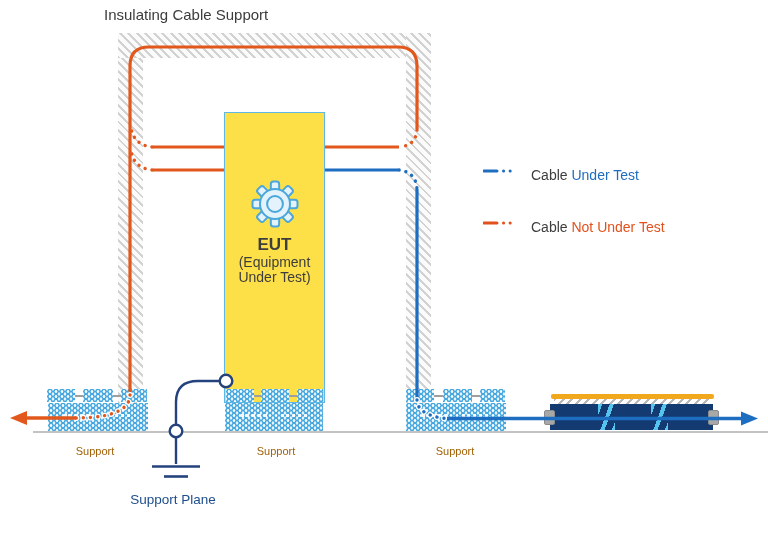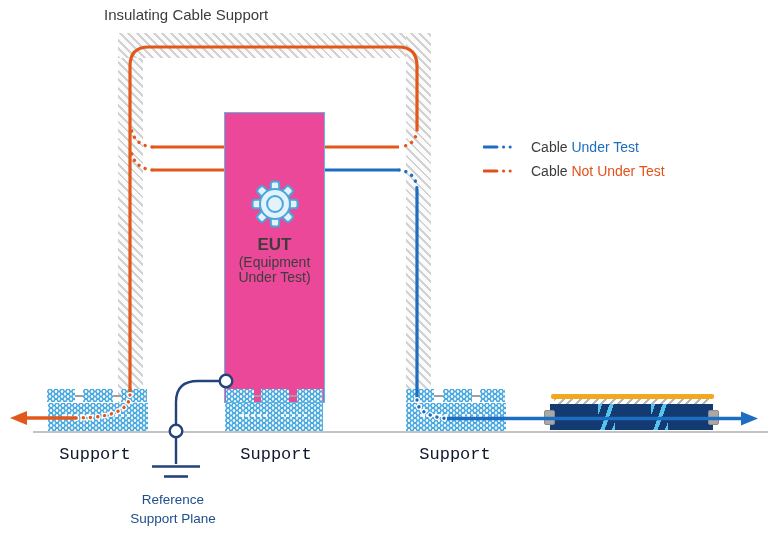--- a/index.html
+++ b/index.html
@@ -12,21 +12,21 @@
   .hatch{
     background-image:repeating-linear-gradient(45deg,#d2d2d2 0 2px,rgba(255,255,255,0) 2px 6px);
     background-color:#fbfbfb;
   }
   .hatch-left{left:118px;top:33px;width:25px;height:370px;}
   .hatch-top{left:118px;top:33px;width:313px;height:25px;}
   .hatch-right{left:406px;top:33px;width:25px;height:370px;}
   
   .eut{
     left:224px;top:112px;width:101px;height:291px;
-    background:#ec4899;border:1px solid #5fb7e6;box-sizing:border-box;
+    background:#fde047;border:1px solid #5fb7e6;box-sizing:border-box;
     display:flex;flex-direction:column;align-items:center;
   }
   .eut .gear{margin-top:66px;}
   .eut-label{font-size:17px;font-weight:bold;color:#3d3d3d;margin-top:6px;}
   .eut-sub{font-size:14px;color:#3d3d3d;line-height:14.5px;}
   
   .texture{
     background-color:#45a7de;
     background-image:
       radial-gradient(circle,rgba(255,255,255,.95) 1px,rgba(255,255,255,0) 1.7px),
@@ -48,29 +48,29 @@
   .clamp-stripe{position:absolute;top:0;width:17px;height:26px;
     background:repeating-linear-gradient(110deg,#55c4ef 0 4px,#143a72 4px 11px);}
   .st1{left:48px;} .st2{left:101px;}
   .connector{width:11px;height:15px;background:#a8a8a8;border:1px solid #8b8b8b;border-radius:2px;box-sizing:border-box;}
   
   .ground-line{left:33px;top:431px;width:735px;height:1.5px;background:#c3c3c3;}
   
   .overlay{left:0;top:0;width:768px;height:538px;pointer-events:none;}
   
   .title{left:104px;top:6px;width:314px;font-size:15px;color:#3c3c3c;}
-  .lbl{font-size:17px;color:#0f172a;text-align:center;width:90px;font-family:Liberation Mono, monospace;}
+  .lbl{font-size:11px;color:#a16207;text-align:center;width:90px;}
   .lbl-support-left{left:50px;top:445px;}
   .lbl-support-mid{left:231px;top:445px;}
   .lbl-support-right{left:410px;top:445px;}
   .lbl-clamp{left:553px;top:445px;width:162px;text-align:center;font-size:15px;color:#3fa9e0;}
   .lbl-ref{left:102px;top:490px;width:142px;text-align:center;font-size:13.5px;color:#1f4e8c;line-height:19px;}
   
   .legend{left:483px;top:139px;display:flex;flex-direction:column;row-gap:8px;}
-  .legend-row{display:flex;align-items:center;font-size:14px;}
+  .legend-row{display:flex;font-size:14px;margin-top:28px;}
   .legend-row svg{margin-right:14px;}
   .c-blue{color:#1d6dc1;}
   .c-orange{color:#e2511c;}
   .pre{color:#3d3d3d;white-space:pre;}
 </style>
 </head>
 <body>
 
 <div class="canvas">
 
@@ -188,17 +188,16 @@
       </svg>
       <span class="pre">Cable </span>
         <span class="c-orange">Not Under Test</span>
     </div>
   </div>
 
   <div class="abs lbl lbl-support-left">Support</div>
   <div class="abs lbl lbl-support-mid">Support</div>
   <div class="abs lbl lbl-support-right">Support</div>
   <div class="abs lbl-ref">
-    <div>Reference</div>
     <div>Support Plane</div>
   </div>
 
 </div>
 
 </body></html>

